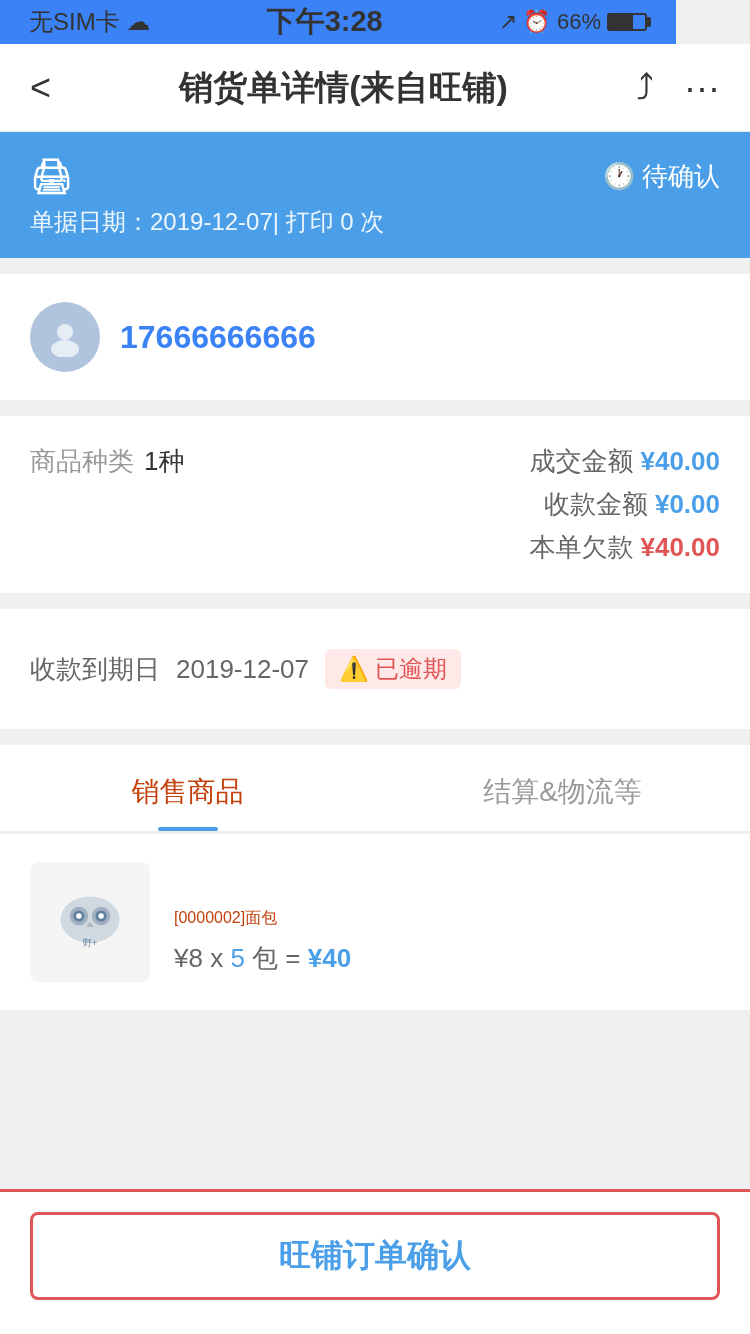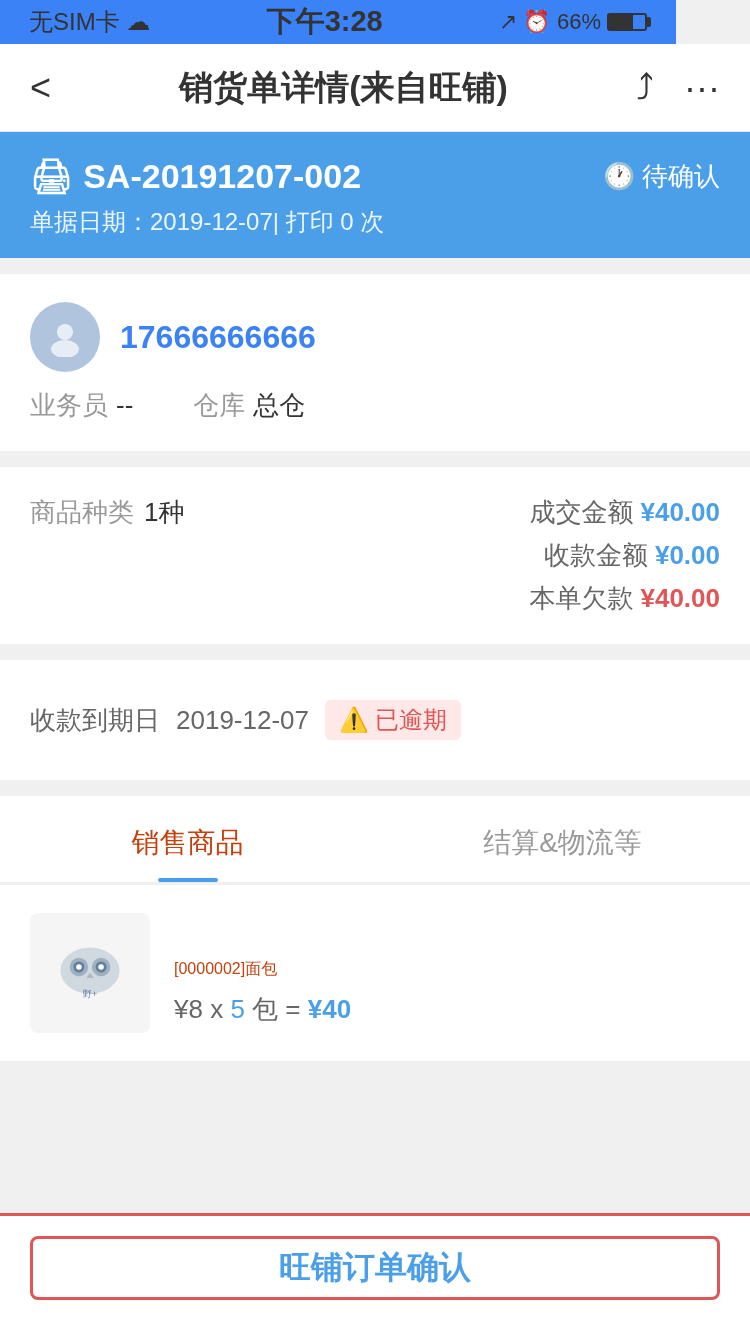--- a/index.html
+++ b/index.html
@@ -268,21 +268,21 @@
       position: fixed;
       bottom: 0;
       left: 0;
       width: 750px;
       background: #fff;
       padding: 20px 30px 34px;
       border-top: 3px solid #e05555;
     }
     .confirm-btn {
       width: 100%;
-      height: 64px;
+      height: 88px;
       background: #fff;
       border: 3px solid #e05555;
       border-radius: 8px;
       font-size: 32px;
       color: #4a9fe8;
       font-weight: 600;
       cursor: pointer;
       display: flex;
       align-items: center;
       justify-content: center;
@@ -330,21 +330,20 @@
   <div class="nav-right">
     <span class="nav-icon">⤴</span>
     <span class="nav-icon">···</span>
   </div>
 </div>
 
 <div class="blue-header">
   <div class="blue-header-top">
     <div class="order-id">
       <span>🖨</span>
-      <span>SA-20191207-002</span>
     </div>
     <div class="order-status">
       <span>🕐</span>
       <span>待确认</span>
     </div>
   </div>
   <div class="blue-header-sub">
     <span>单据日期：</span><span>2019-12-07</span><span>| 打印 0 次</span>
   </div>
 </div>
@@ -352,30 +351,20 @@
 <div class="white-card">
   <div class="customer-row">
     <div class="avatar">
       <svg width="40" height="40" viewBox="0 0 40 40" fill="none">
         <circle cx="20" cy="15" r="8" fill="rgba(255,255,255,0.7)"></circle>
         <ellipse cx="20" cy="32" rx="14" ry="9" fill="rgba(255,255,255,0.7)"></ellipse>
       </svg>
     </div>
     <div class="customer-info">
       <div class="customer-phone">17666666666</div>
-    </div>
-  </div>
-  <div class="customer-meta">
-    <div class="meta-item">
-      <span class="meta-label">业务员</span>
-      <span class="meta-value">--</span>
-    </div>
-    <div class="meta-item">
-      <span class="meta-label">仓库</span>
-      <span class="meta-value">总仓</span>
     </div>
   </div>
 </div>
 
 <div class="summary-card">
   <div class="summary-row">
     <div class="summary-left">
       <span class="summary-label">商品种类</span>
       <span class="summary-count">1种</span>
     </div>

